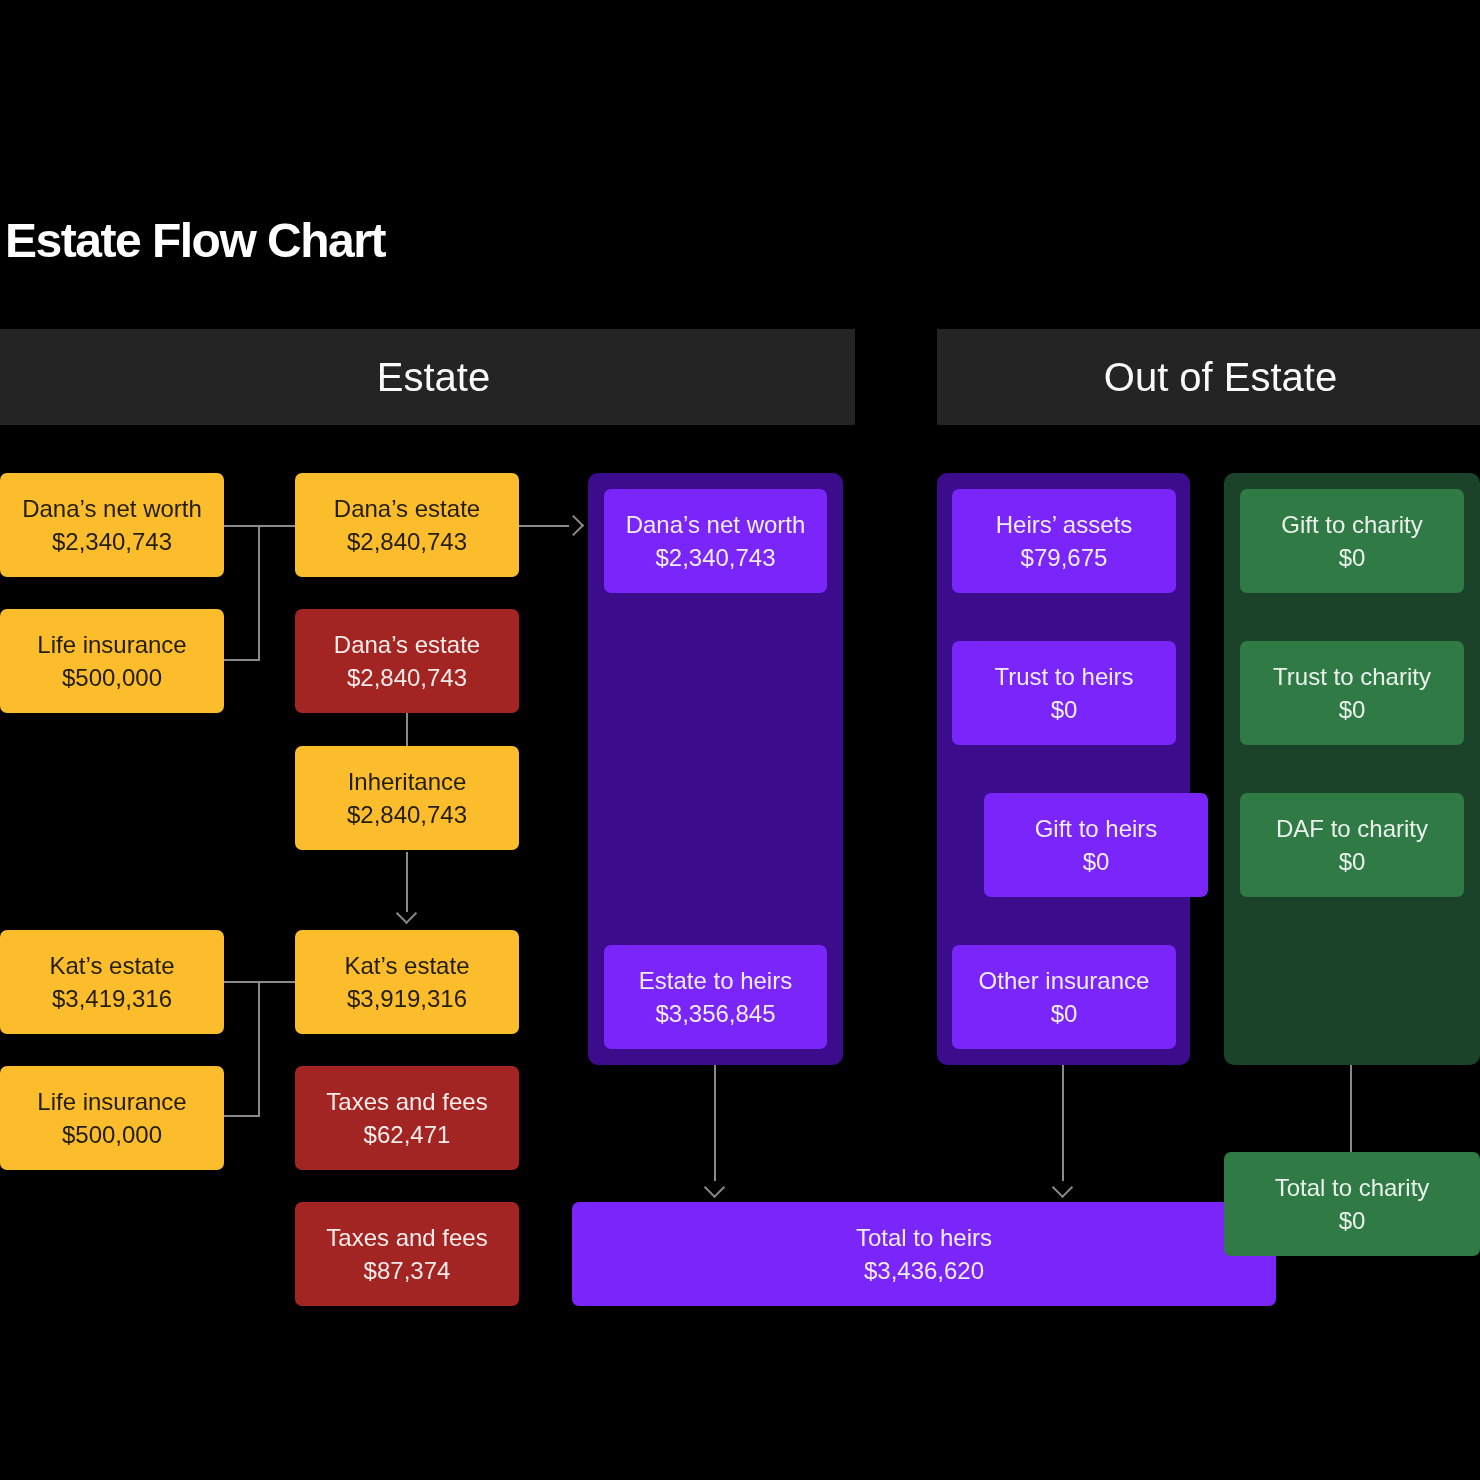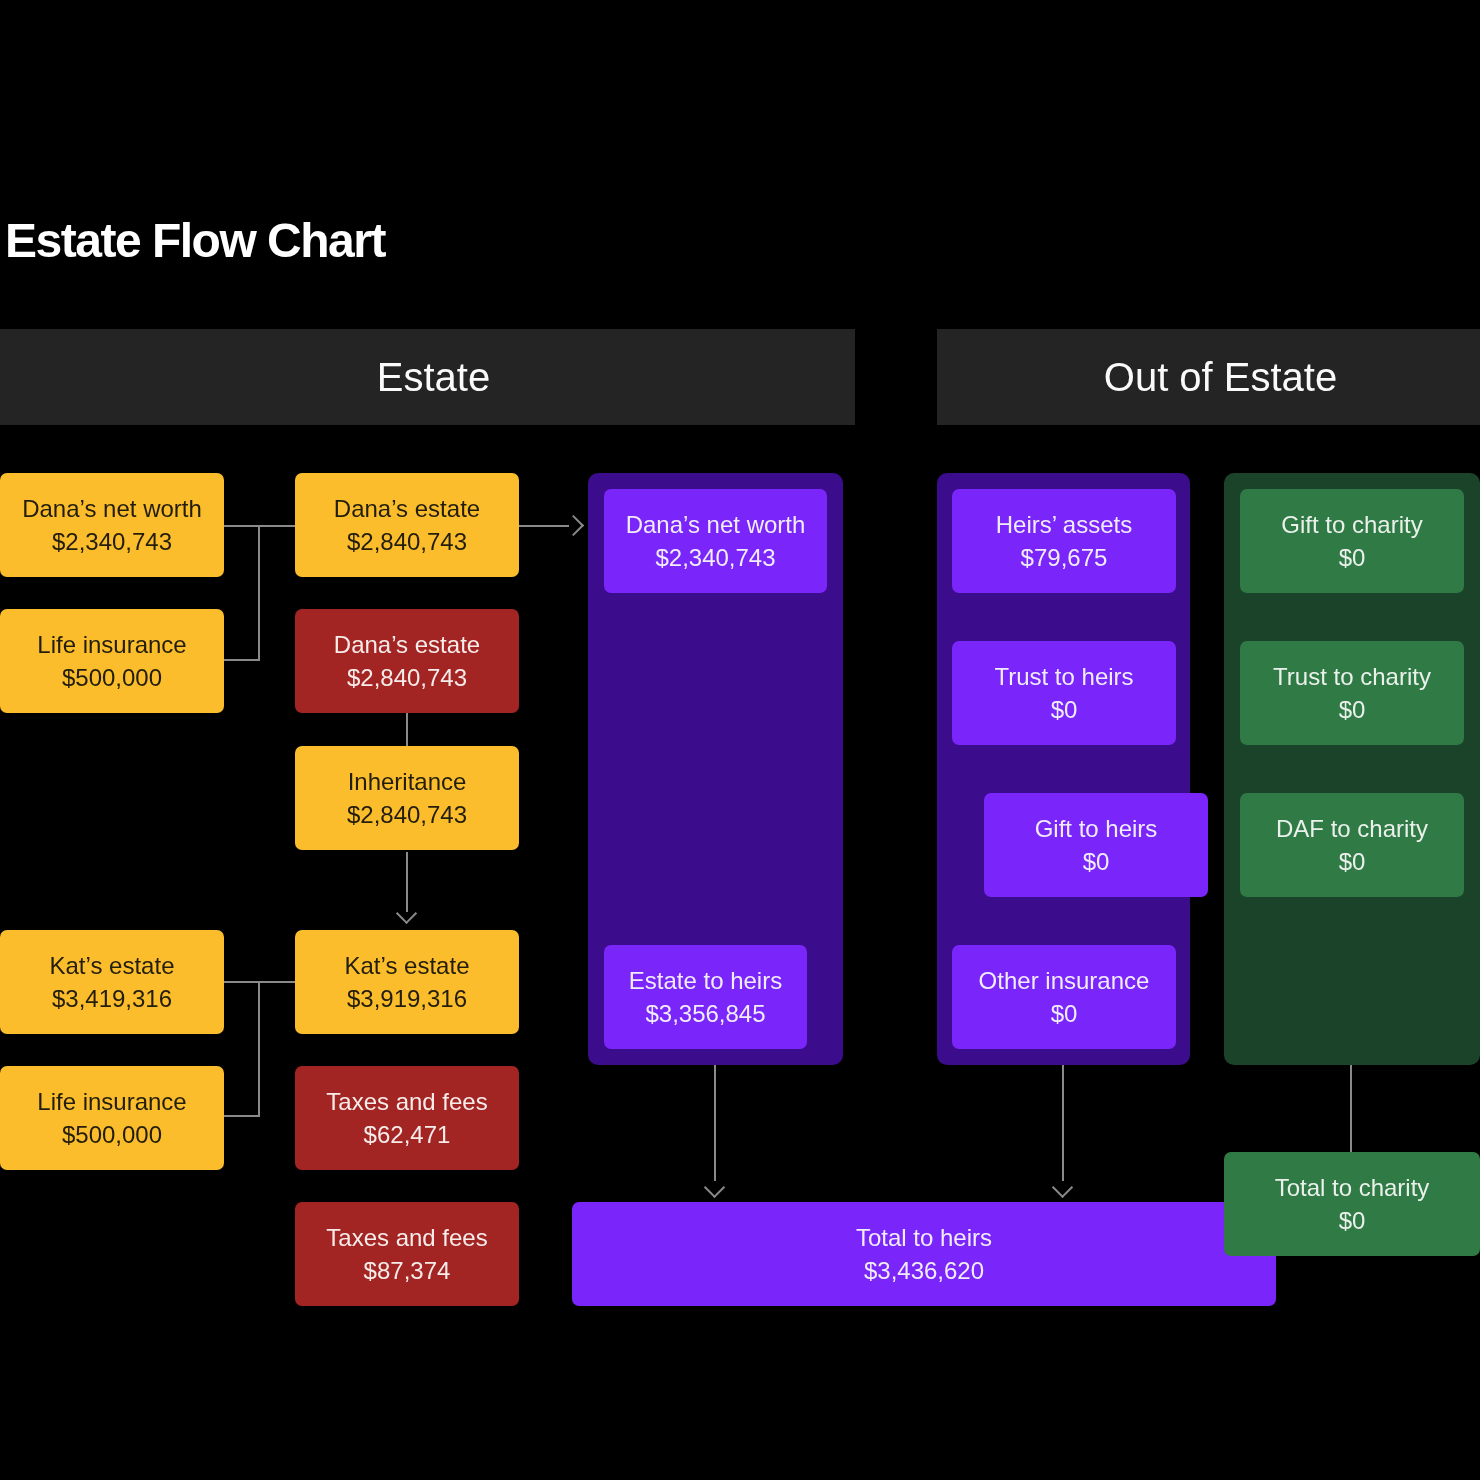--- a/index.html
+++ b/index.html
@@ -128,21 +128,21 @@
   </div>
   <div class="node red" style="left:295px;top:1202px">
     <div>Taxes and fees</div>
     <div>$87,374</div>
   </div>
 
   <div class="node violet" style="left:604px;top:489px;width:223px">
     <div>Dana’s net worth</div>
     <div>$2,340,743</div>
   </div>
-  <div class="node violet" style="left:604px;top:945px;width:203px">
+  <div class="node violet" style="left:604px;top:945px;width:223px">
     <div>Estate to heirs</div>
     <div>$3,356,845</div>
   </div>
 
   <div class="node violet" style="left:952px;top:489px">
     <div>Heirs’ assets</div>
     <div>$79,675</div>
   </div>
   <div class="node violet" style="left:952px;top:641px">
     <div>Trust to heirs</div>

